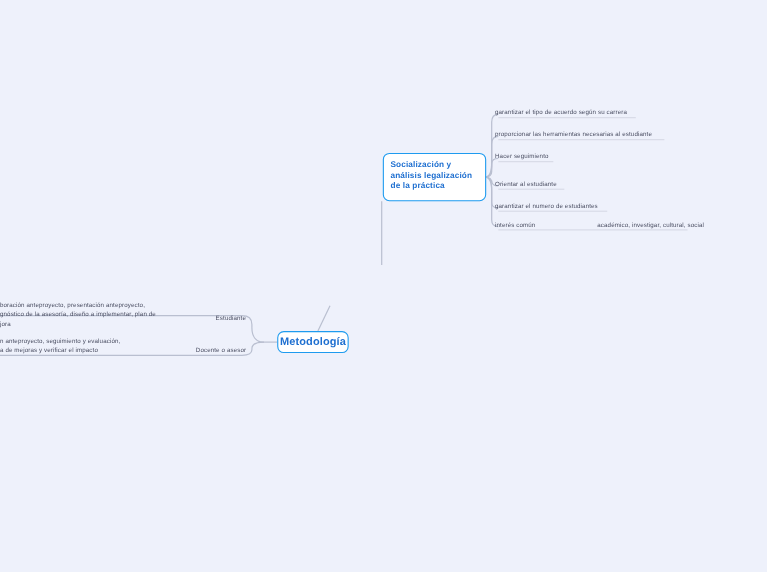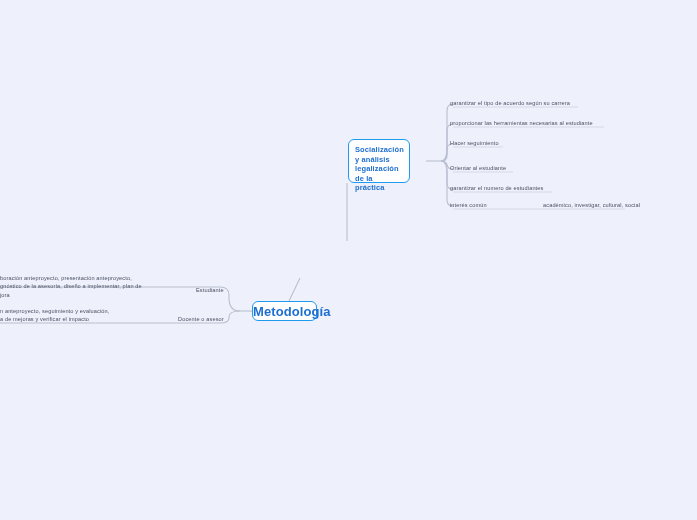--- a/index.html
+++ b/index.html
@@ -49,33 +49,33 @@
   .branch-node {
     background: #ffffff;
     border: 1.6px solid #1e9bef;
     border-radius: 6px;
     color: #1e6fd0;
     font-weight: bold;
   }
   .node-socializacion {
     left: 348px;
     top: 139px;
-    width: 62px;
+    width: 94px;
     height: 44px;
     font-size: 7.5px;
     line-height: 9.6px;
     padding: 5px 6px 0 6px;
     letter-spacing: 0.1px;
   }
   .node-metodologia {
     left: 252px;
     top: 301px;
     width: 65px;
     height: 20px;
-    font-size: 13px;
+    font-size: 10px;
     line-height: 20px;
     text-align: center;
     letter-spacing: 0.1px;
   }
 
   
   .leaf {
     position: absolute;
     font-size: 5.6px;
     color: #4b4f63;

